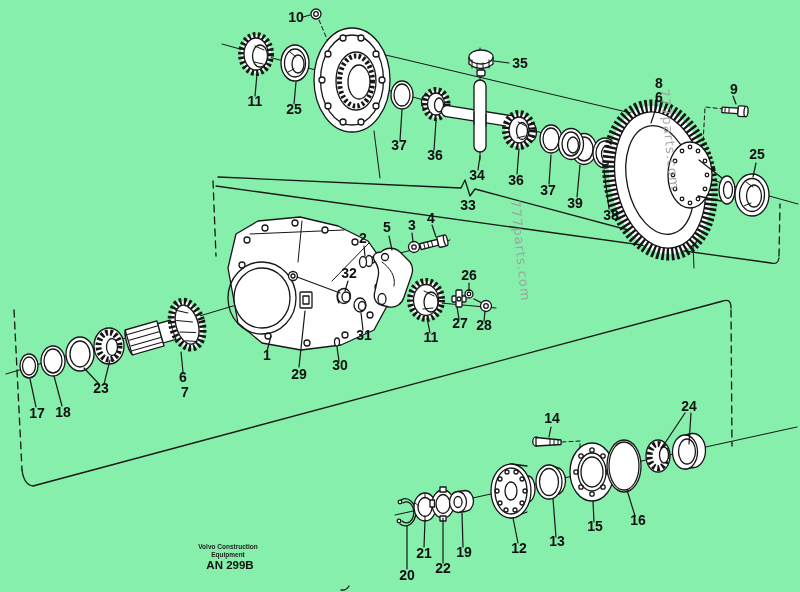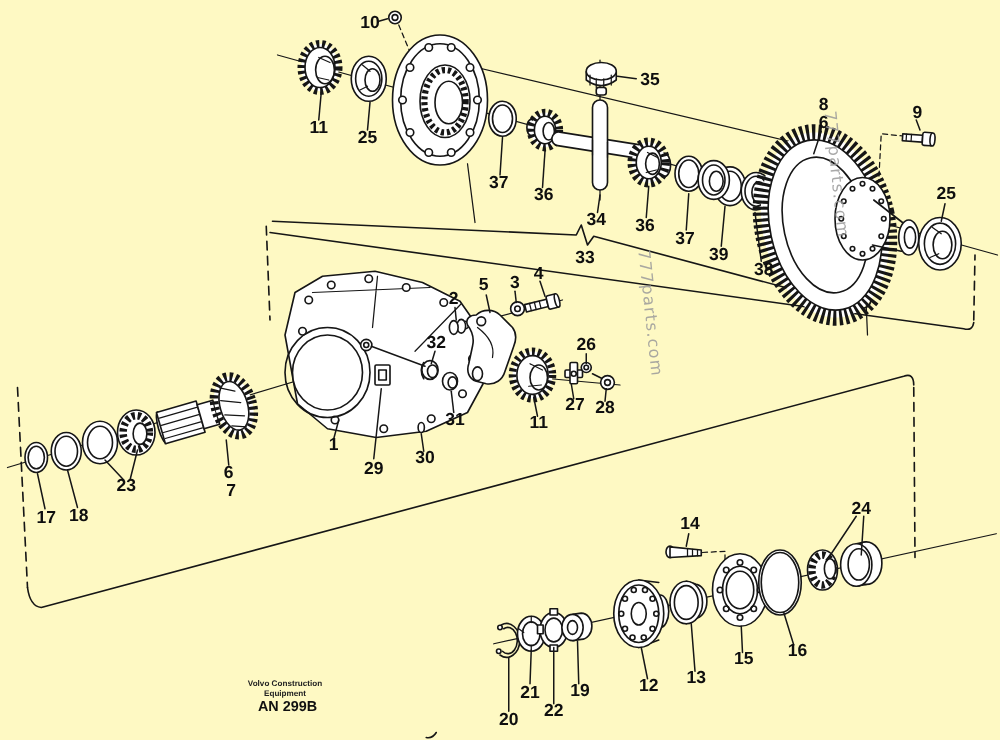--- a/index.html
+++ b/index.html
@@ -1,16 +1,16 @@
 <!DOCTYPE html>
 <html><head>
 <meta charset="utf-8">
 <style>
   html,body{margin:0;padding:0;background:#fff;}
-  #stage{position:relative;width:800px;height:592px;background:#fef9c3;overflow:hidden;text-align:right;}
+  #stage{position:relative;width:800px;height:592px;background:#86efac;overflow:hidden;text-align:right;}
   svg{position:absolute;left:0;top:0;}
   .s{stroke:#161616;fill:none;stroke-width:1.3;stroke-linecap:round;stroke-linejoin:round}
   .sw{stroke:#161616;fill:#ffffff;stroke-width:1.3;stroke-linejoin:round}
   .thin{stroke-width:1}
   .dash{stroke-dasharray:7 5}
   .dash2{stroke-dasharray:4 3}
   .ldr{stroke:#161616;stroke-width:1.2;fill:none;stroke-linecap:round}
   .callout{font:700 14px "Liberation Sans", sans-serif;fill:#0f0f0f;text-anchor:middle}
   .wm{font:400 13px "DejaVu Sans", sans-serif;fill:#9b9b9b;opacity:.85;text-anchor:middle;letter-spacing:1px}
   .f1{font:700 6.5px "Liberation Sans", sans-serif;fill:#222;text-anchor:middle}

